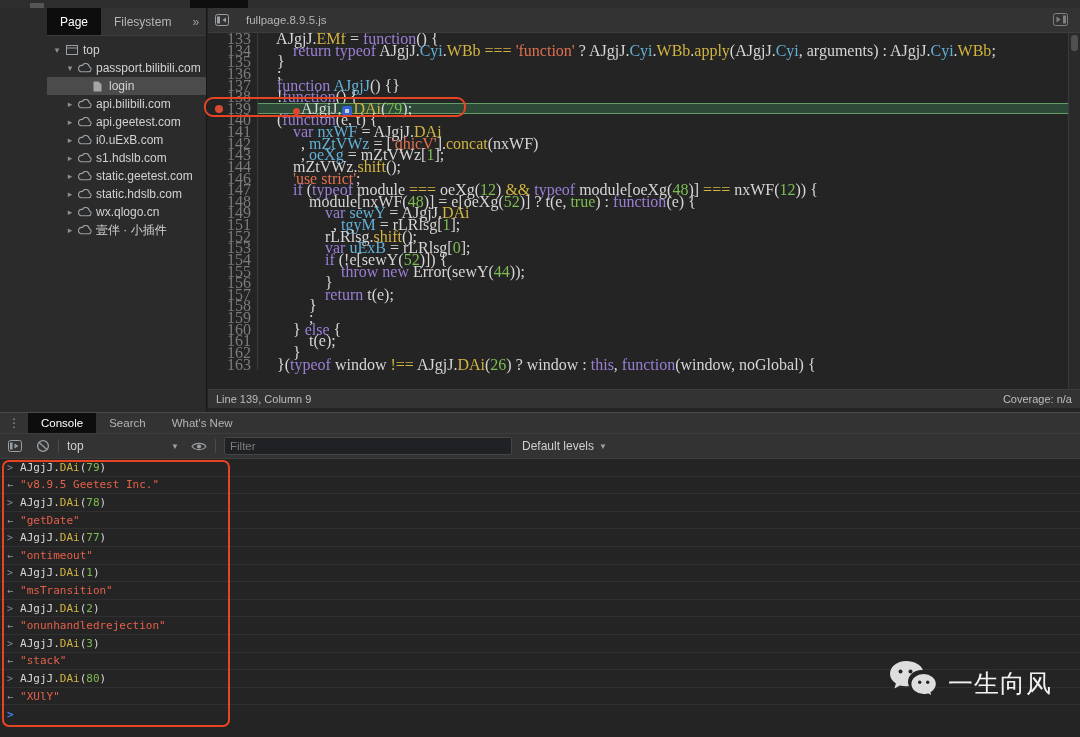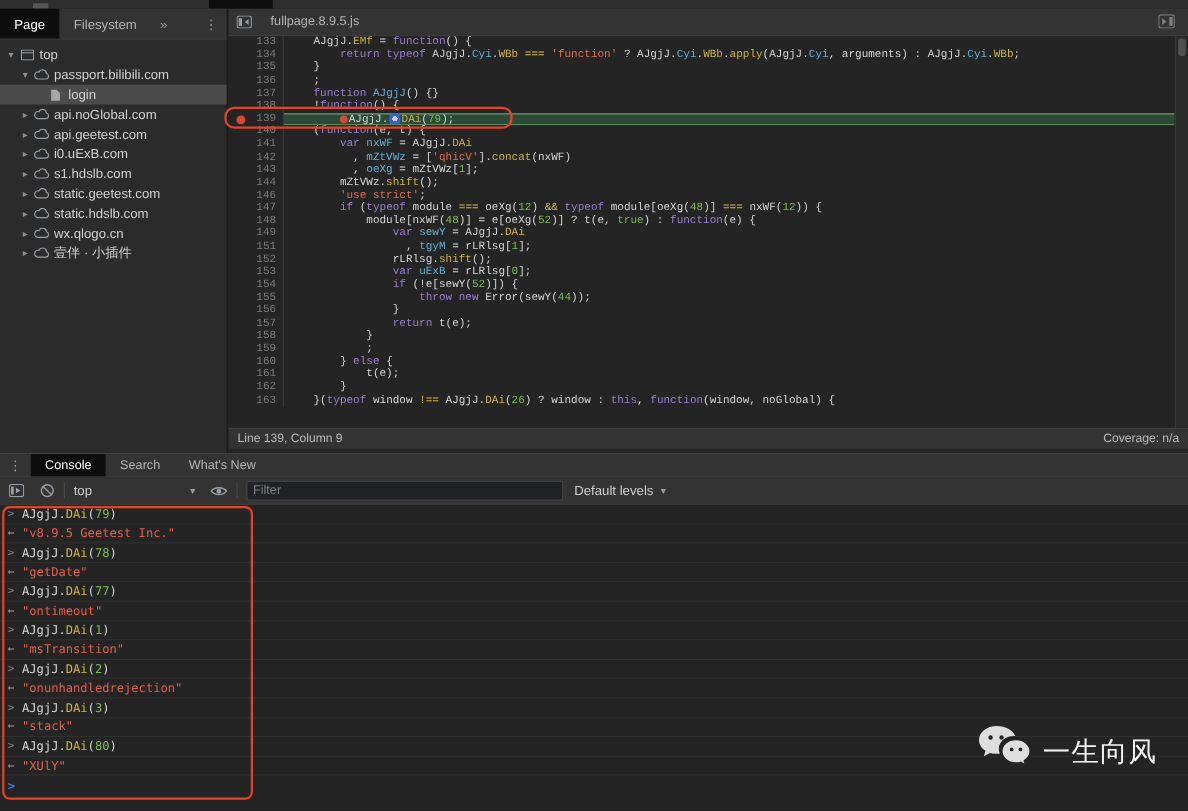--- a/index.html
+++ b/index.html
@@ -3,21 +3,21 @@
 <meta charset="utf-8">
 <style>
   html,body{margin:0;padding:0;background:#1b1b1b;}
   .app{position:relative;width:1080px;height:737px;background:#242424;overflow:hidden;
        font-family:"Liberation Sans",sans-serif;-webkit-font-smoothing:antialiased;}
   
   .topstrip{position:absolute;left:0;top:0;width:1080px;height:8px;background:#2e2e2e;border-bottom:1px solid #202020;}
   .topstrip .seg{position:absolute;left:190px;top:0;width:58px;height:8px;background:#0e0e0e;}
   .topstrip .ico{position:absolute;left:30px;top:3px;width:14px;height:5px;background:#565656;}
   
-  .sidebar{position:absolute;left:0;top:8px;width:207px;height:404px;background:#2b2b2b;border-right:1px solid #171717;box-sizing:border-box;}
+  .sidebar{position:absolute;left:0;top:8px;width:207px;height:404px;background:#2b2b2b;border-right:1px solid #171717;box-sizing:border-box;padding-left:47px;}
   .bar-tabs{display:flex;align-items:stretch;background:#333;border-bottom:1px solid #3d3d3d;color:#b5b5b5;}
   .side-tabs{height:27px;font-size:12px;}
   .tab{display:flex;align-items:center;padding:0 13px;white-space:nowrap;}
   .tab.active{background:#0d0d0d;color:#fff;}
   .glyph{display:flex;align-items:center;padding:0 8px;color:#9aa0a6;font-size:12px;}
   .push{margin-left:auto;}
   .tree{padding-top:5px;font-size:12px;color:#d2d2d2;}
   .trow{height:18px;display:flex;align-items:center;cursor:default;}
   .trow.selected{background:#4b4b4b;}
   .exp{width:12px;text-align:center;color:#8f8f8f;font-size:9px;flex:none;}
@@ -25,21 +25,21 @@
   .tlabel{padding-left:3px;white-space:nowrap;}
   
   .sources{position:absolute;left:208px;top:8px;width:872px;height:404px;}
   .file-tabs{height:24px;font-size:11.5px;position:relative;align-items:center;}
   .ftab{display:flex;align-items:center;padding:0 10px;gap:7px;}
   .ftab.active{background:#0f0f0f;color:#fff;}
   .ftab .close{color:#9aa0a6;font-size:12px;}
   .navicon{display:flex;align-items:center;padding:0 7px;}
   .tab-right-icon{position:absolute;right:5px;top:5px;}
   .editor{position:absolute;left:0;top:25px;right:12px;height:357px;overflow:hidden;
-          font-family:Liberation Mono, monospace;font-size:10px;background:#242424;}
+          font-family:Liberation Serif, serif;font-size:16px;background:#242424;}
   .line{display:flex;height:11.63px;line-height:11.63px;}
   .ln{width:50px;padding-right:6px;text-align:right;color:#7c7c7c;border-right:1px solid #3a3a3a;
       flex:none;position:relative;box-sizing:border-box;}
   .bp-dot{position:absolute;left:7px;top:2px;width:8px;height:8px;border-radius:50%;background:#d94a33;}
   .codeseg{flex:1;white-space:pre;padding-left:3px;color:#d6d6d6;}
   .line.exec .codeseg{background:#2c4a37;box-shadow:inset 0 1px 0 #639e67, inset 0 -1px 0 #639e67;}
   .tk-p{color:#d6d6d6}.tk-k{color:#9a7fd5}.tk-s{color:#e0704f}.tk-n{color:#7dbd52}
   .tk-y{color:#d2b441}.tk-c{color:#63b1d6}
   .tk-bd{display:inline-block;width:7px;height:7px;border-radius:50%;background:#d94a33;vertical-align:-1px;margin-right:1px;}
   .tk-cd{display:inline-block;width:10px;height:10px;border-radius:2px;vertical-align:-2px;margin:0 1px;
@@ -127,21 +127,21 @@
           </span>
           <span class="tlabel">login</span>
         </div>
         <div class="trow" style="padding-left: 17px;">
           <span class="exp">▸</span>
           <span class="ticon">
             <svg width="14" height="10">
               <path d="M3 8.8 h7.6 a2.6 2.6 0 0 0 .6 -5.1 A3.5 3.5 0 0 0 4.5 2.5 A2.9 2.9 0 0 0 3 8.8 z" fill="none" stroke="#9aa0a6" stroke-width="1.1"></path>
             </svg>
           </span>
-          <span class="tlabel">api.noGlobal.com</span>
+          <span class="tlabel">api.bilibili.com</span>
         </div>
         <div class="trow" style="padding-left: 17px;">
           <span class="exp">▸</span>
           <span class="ticon">
             <svg width="14" height="10">
               <path d="M3 8.8 h7.6 a2.6 2.6 0 0 0 .6 -5.1 A3.5 3.5 0 0 0 4.5 2.5 A2.9 2.9 0 0 0 3 8.8 z" fill="none" stroke="#9aa0a6" stroke-width="1.1"></path>
             </svg>
           </span>
           <span class="tlabel">api.geetest.com</span>
         </div>

